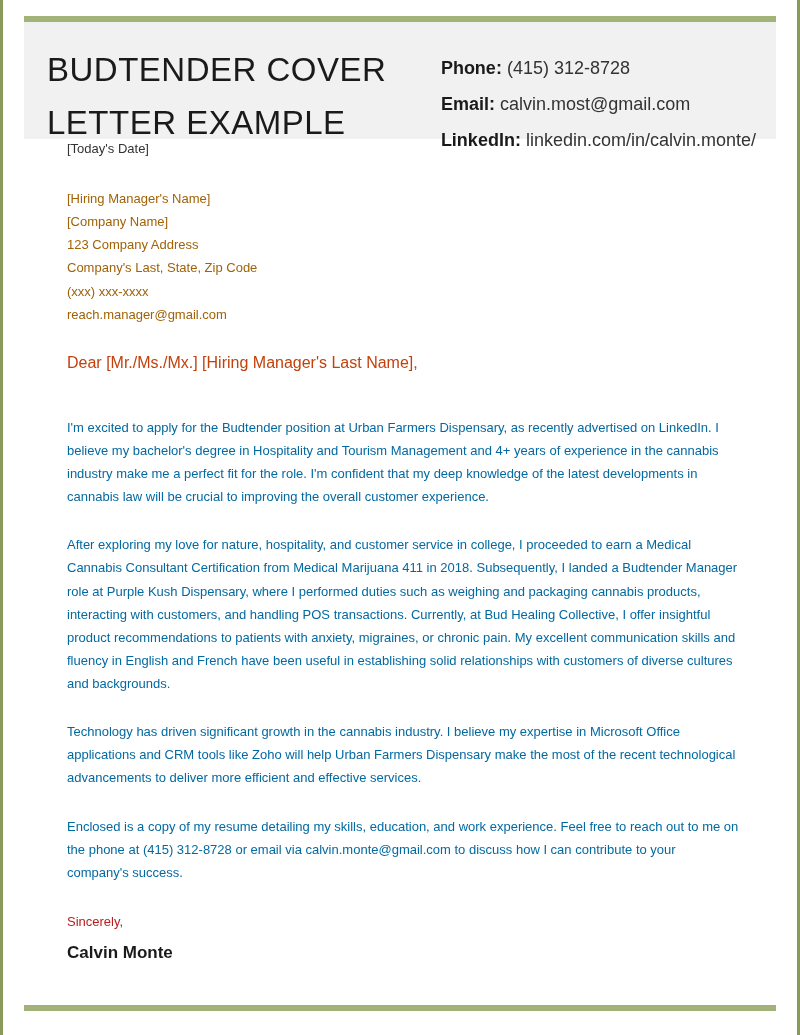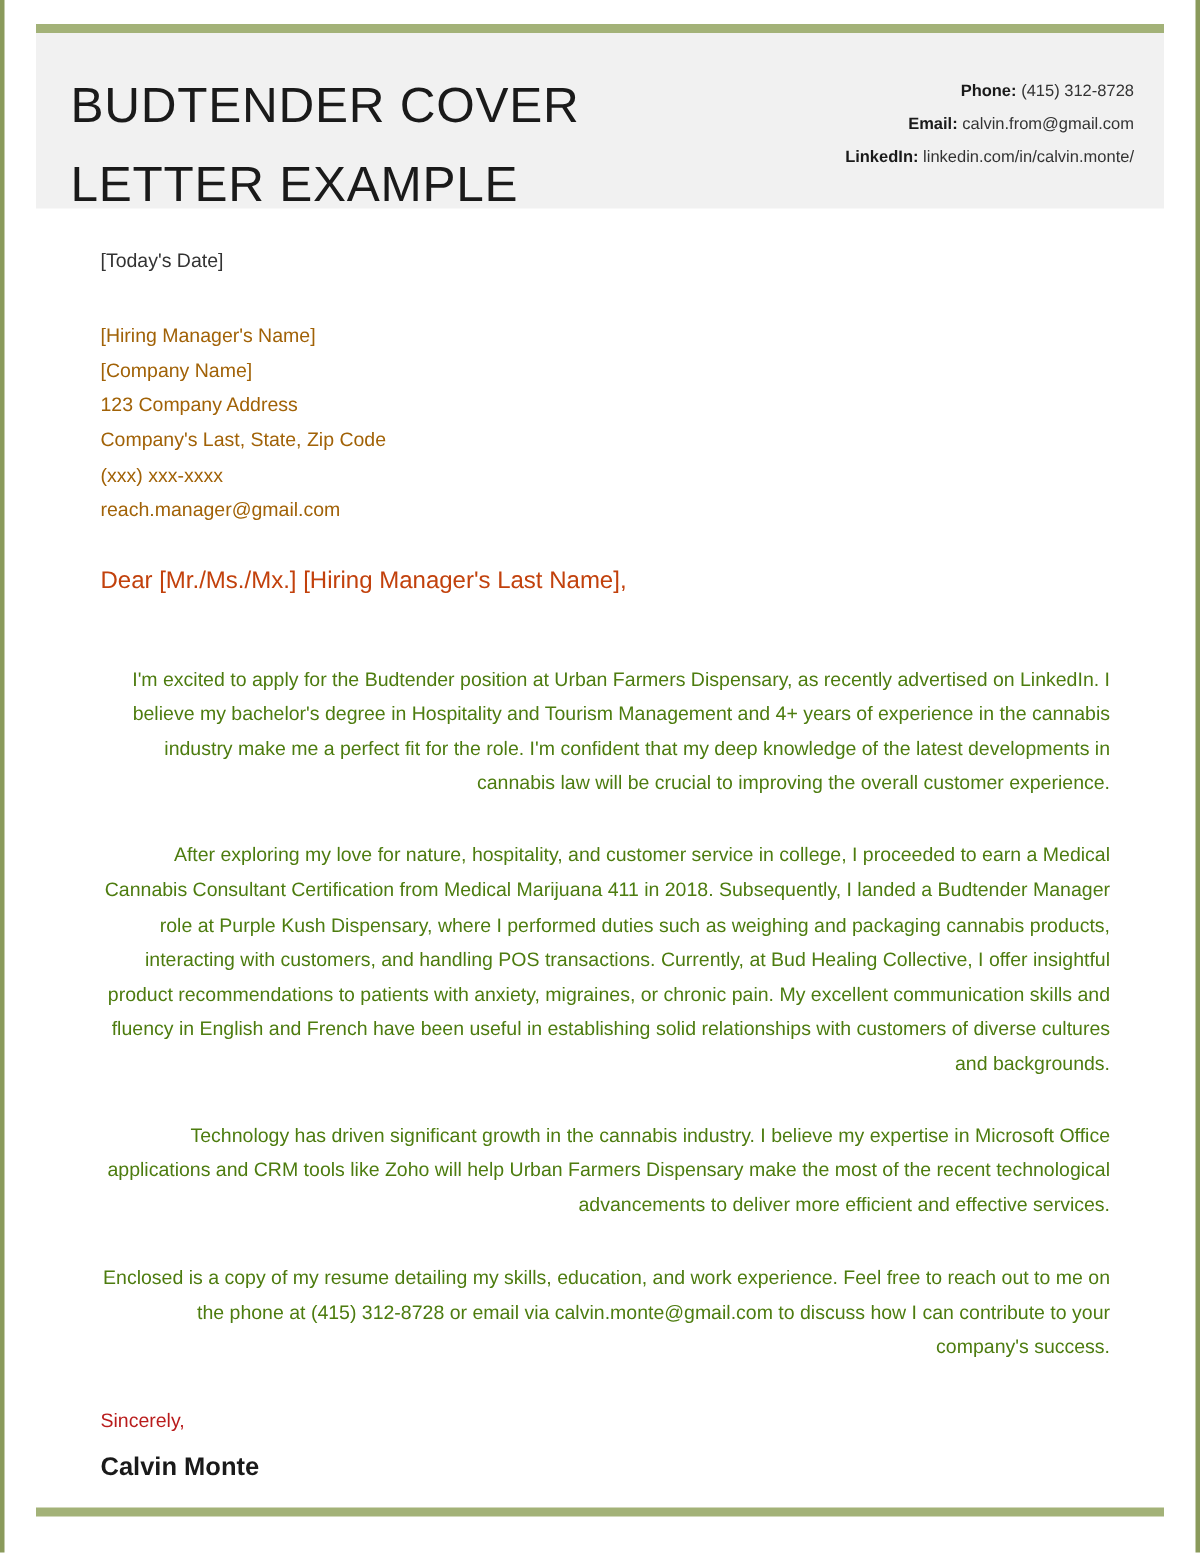--- a/index.html
+++ b/index.html
@@ -65,37 +65,37 @@
     font-size: 33px;
     line-height: 1.6;
     letter-spacing: 0.5px;
     font-weight: 400;
     color: #1a1a1a;
     max-width: 420px;
     text-transform: uppercase;
     font-family: "Liberation Sans", sans-serif;
   }
   .contact {
-    text-align: right;
-    font-size: 11px;
+    text-align: left;
+    font-size: 18px;
     line-height: 2.0;
     color: #333333;
     padding-top: 6px;
   }
   .contact-row {
     white-space: nowrap;
   }
   .contact-label {
     font-weight: bold;
     color: #1a1a1a;
   }
 
   .body-area {
     position: absolute;
-    top: 166px;
+    top: 141px;
     left: 67px;
     right: 60px;
   }
   .date {
     font-size: 13px;
     color: #333333;
     margin-bottom: 31px;
   }
   .recipient {
     font-size: 13px;
@@ -104,23 +104,23 @@
     margin-bottom: 28px;
   }
   .salutation {
     font-size: 16px;
     color: #c2410c;
     margin-bottom: 44px;
   }
   p.para {
     font-size: 13px;
     line-height: 1.78;
-    color: #4d7c0f;
+    color: #0369a1;
     margin: 0 0 25px 0;
-    text-align: right;
+    text-align: left;
   }
   .closing {
     font-size: 13px;
     color: #b91c1c;
     margin-top: 30px;
     margin-bottom: 14px;
   }
   .signature {
     font-size: 17px;
     font-weight: bold;
@@ -139,21 +139,21 @@
 
   <div class="header">
     <div class="header-title">Budtender Cover Letter Example</div>
     <div class="contact">
       <div class="contact-row">
         <span class="contact-label">Phone:</span>
         <span>(415) 312-8728</span>
       </div>
       <div class="contact-row">
         <span class="contact-label">Email:</span>
-        <span>calvin.from@gmail.com</span>
+        <span>calvin.most@gmail.com</span>
       </div>
       <div class="contact-row">
         <span class="contact-label">LinkedIn:</span>
         <span>linkedin.com/in/calvin.monte/</span>
       </div>
     </div>
   </div>
 
   <div class="body-area">
 

